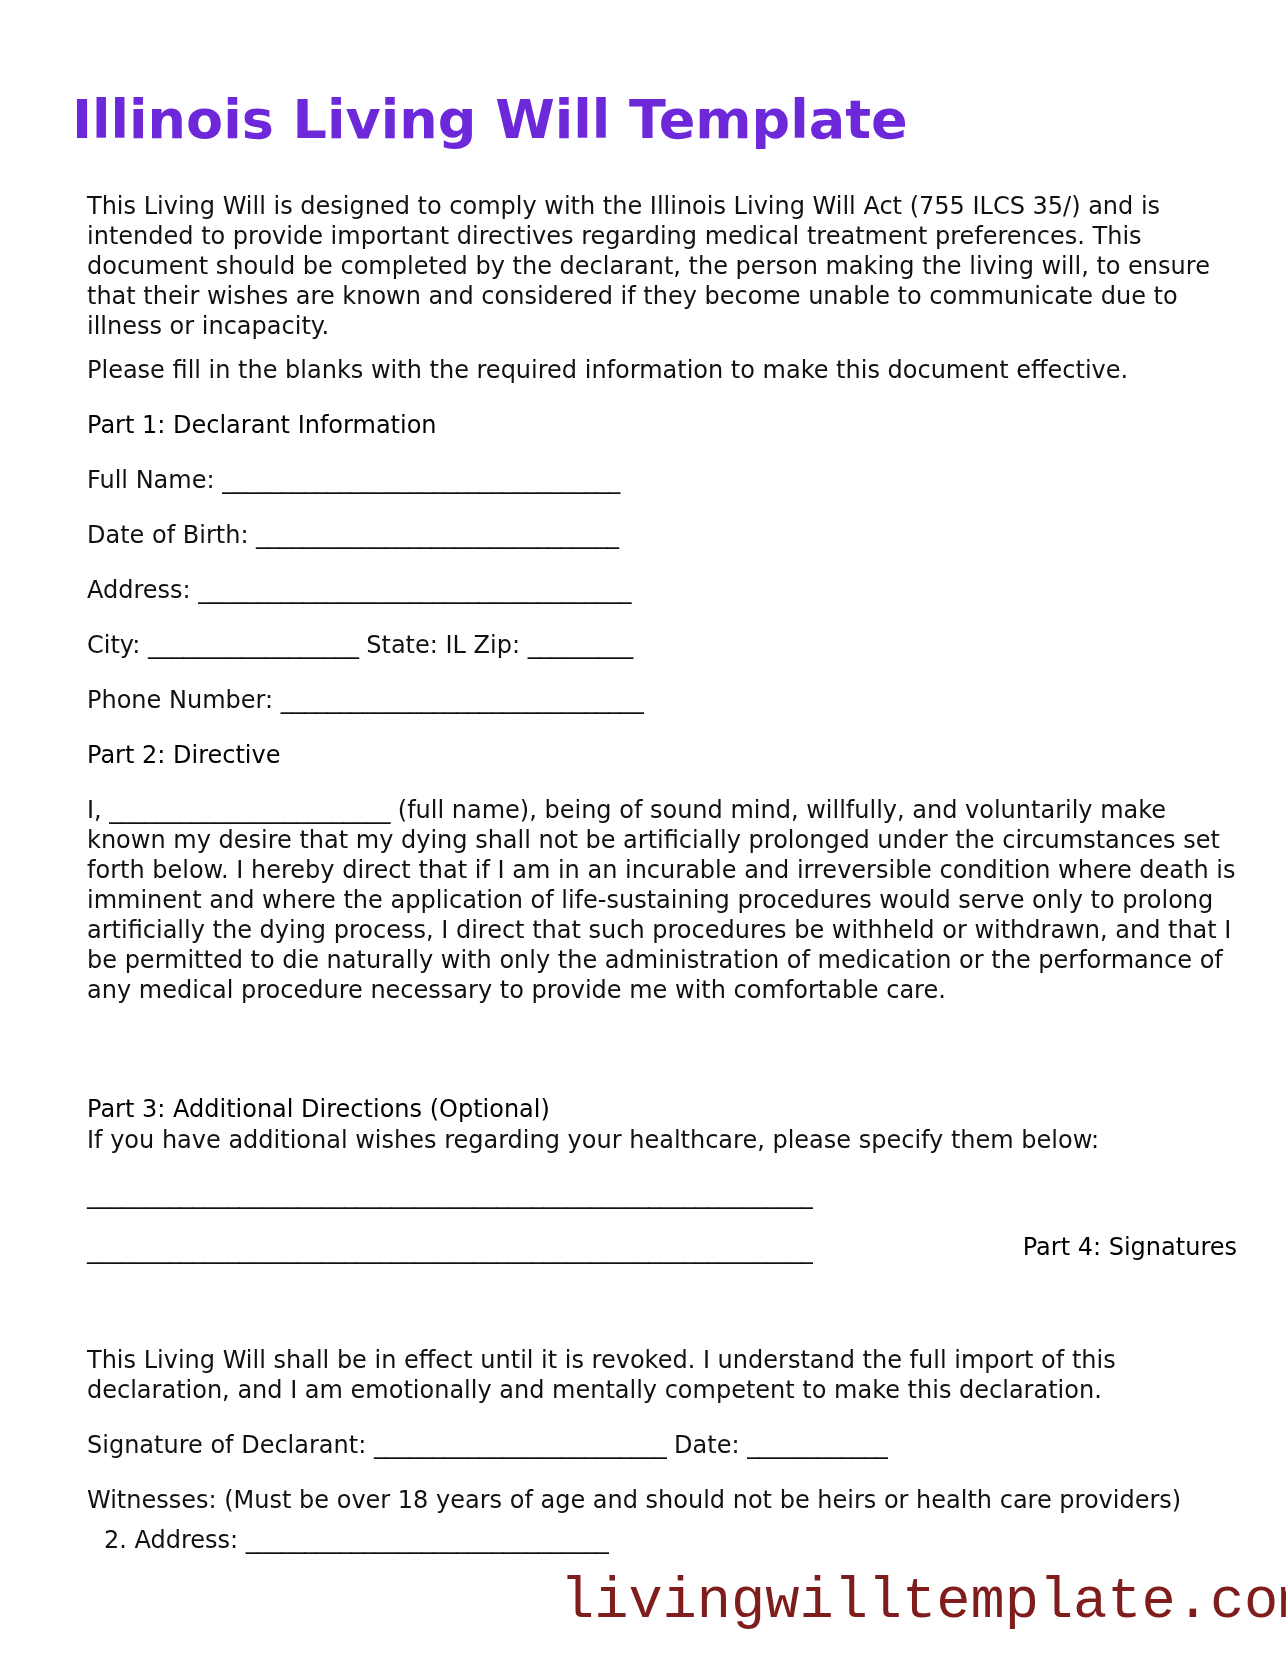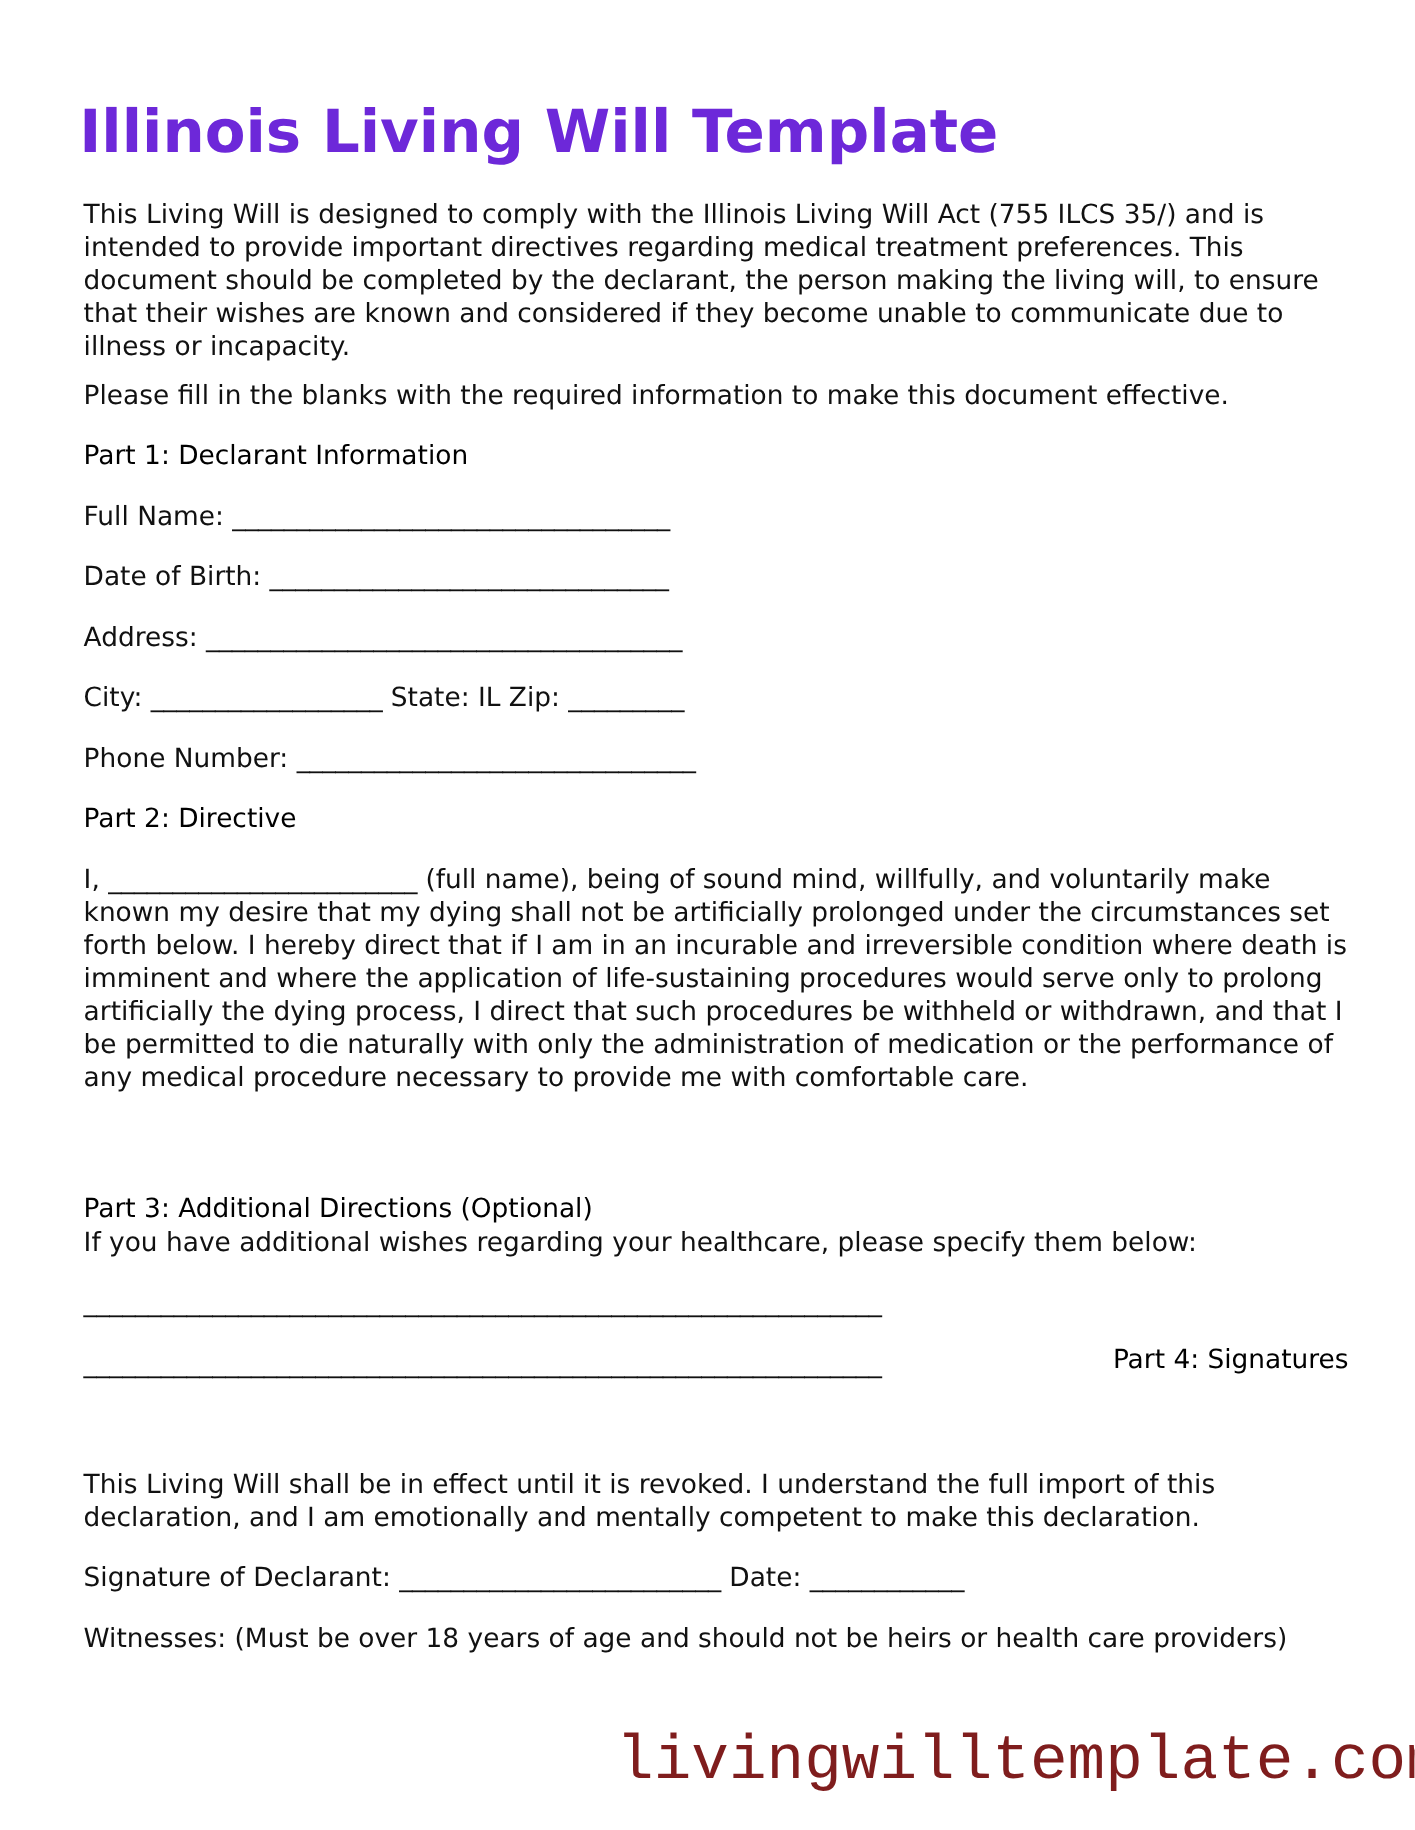--- a/index.html
+++ b/index.html
@@ -29,21 +29,21 @@
       font-size: 54px;
       font-weight: bold;
       line-height: 64px;
       white-space: nowrap;
       color: #6d28d9;
     }
     .block {
       position: absolute;
       left: 0;
       width: 1150px;
-      margin: 4px;
+      margin: 15px;
       font-size: 24px;
       line-height: 30px;
       white-space: pre-wrap;
     }
     .heading {
       font-weight: normal;
       color: #000;
     }
     .blank {
       letter-spacing: -0.3px;
@@ -110,16 +110,17 @@
 
   <p class="block heading" style="top:1217px;text-align:right;">Part 4: Signatures</p>
 
   <p class="block" style="top:1330px;">This Living Will shall be in effect until it is revoked. I understand the full import of this declaration, and I am emotionally and mentally competent to make this declaration.</p>
 
   <p class="block" style="top:1415px;"><span>Signature of Declarant: </span><span class="blank">_________________________</span><span> Date: </span><span class="blank">____________</span></p>
 
   <p class="block" style="top:1470px;">Witnesses: (Must be over 18 years of age and should not be heirs or health care providers)</p>
 
   <ol class="list" style="top:1525px;">
+    <li><span>2. Address: </span><span class="blank">_______________________________</span></li>
   </ol>
 </div>
 
 <div class="watermark">livingwilltemplate.com</div>
 
 </body></html>

